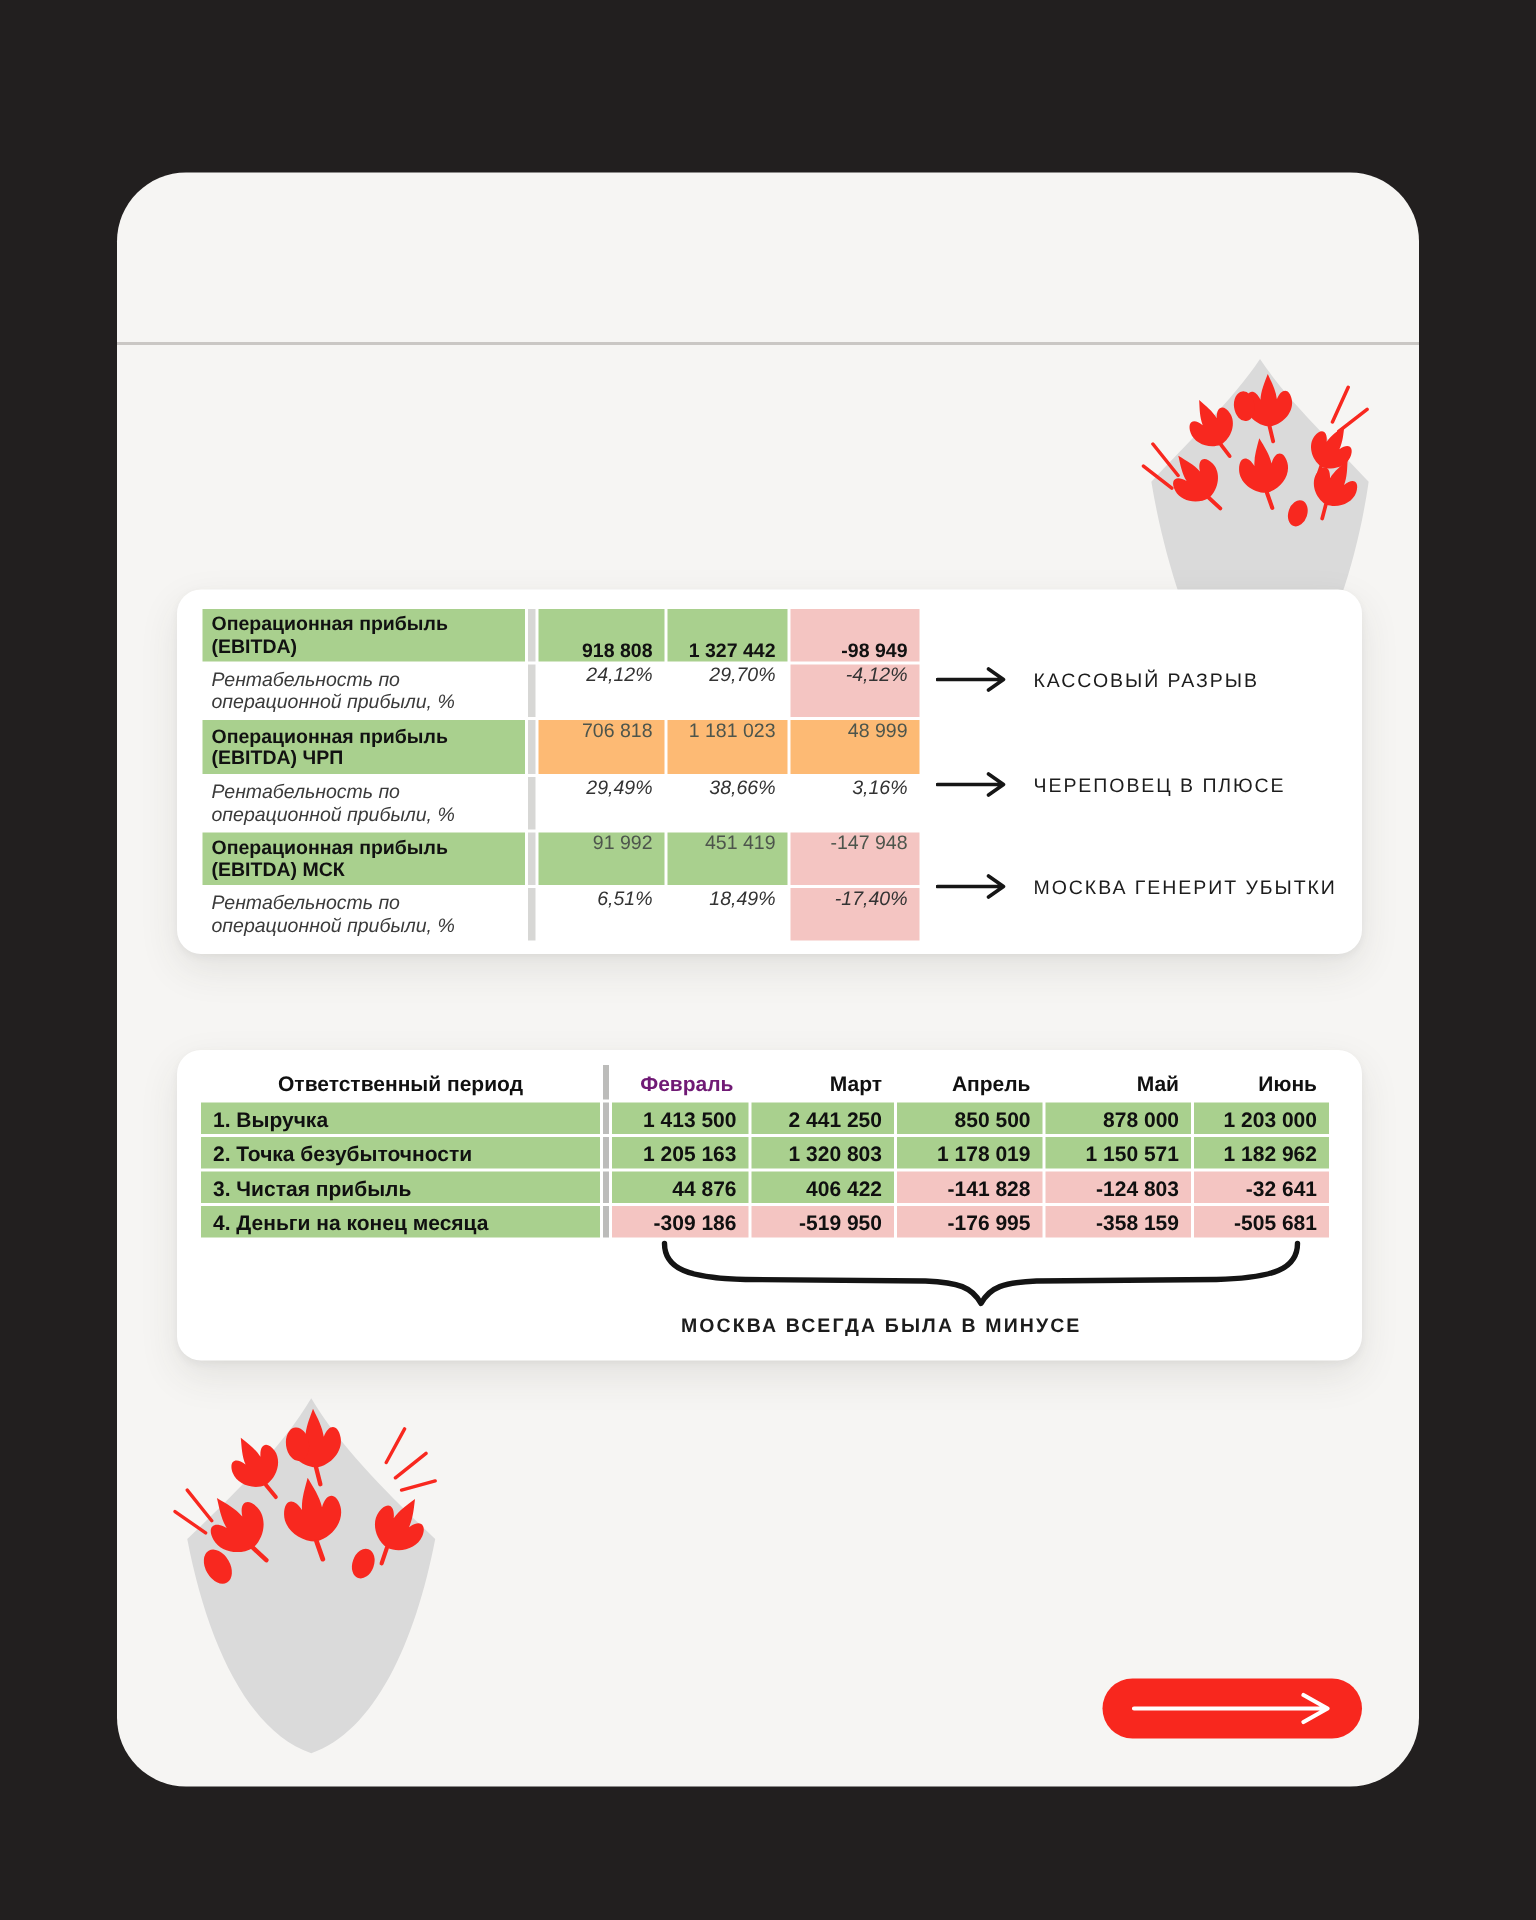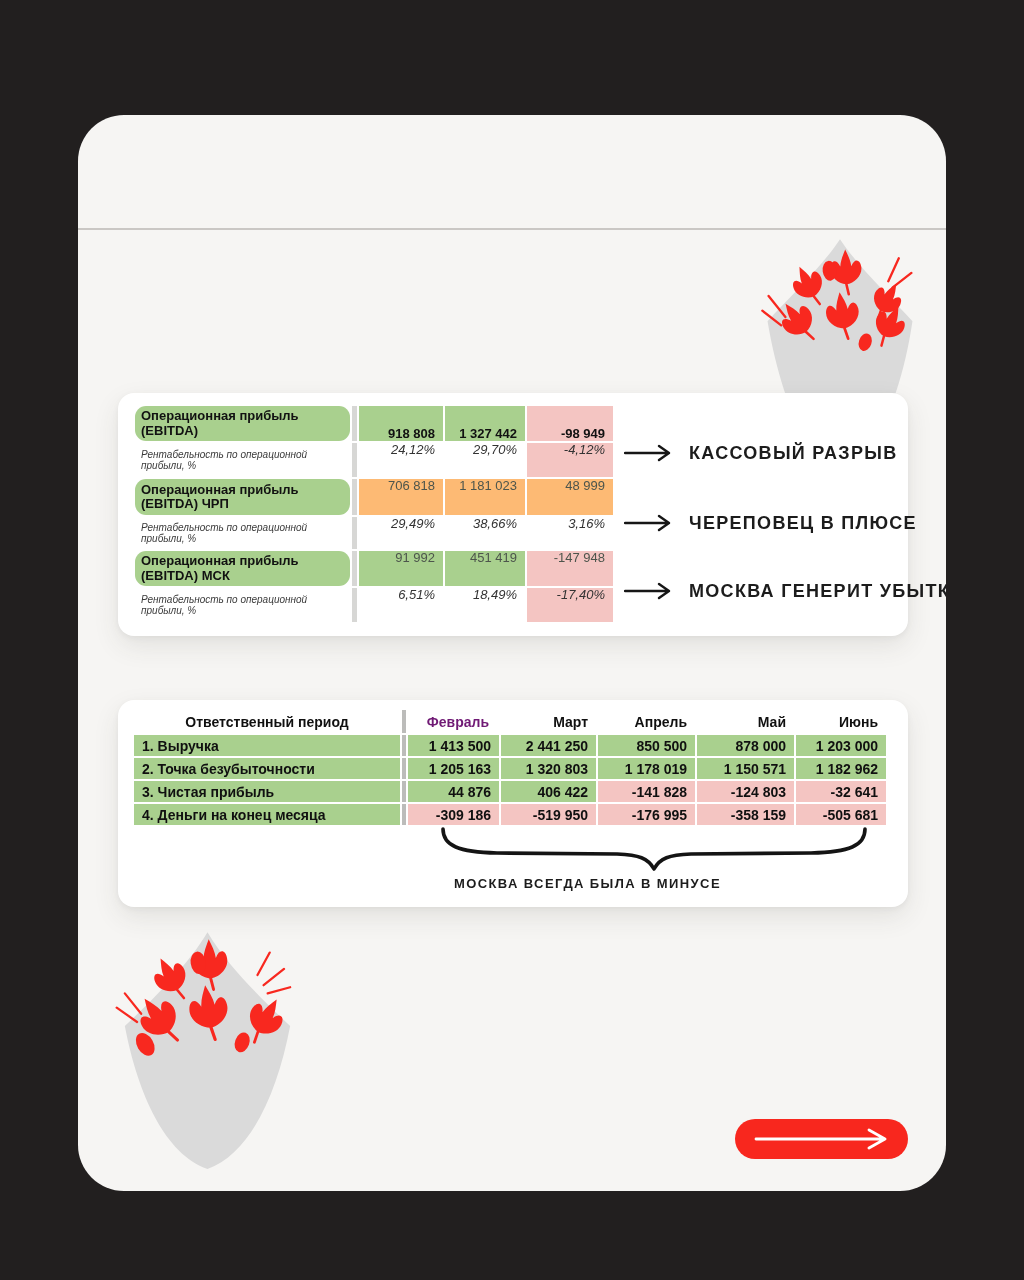--- a/index.html
+++ b/index.html
@@ -27,40 +27,40 @@
   }
   .panel-1 { top:278px; height:243px; }
   .panel-2 { top:585px; height:207px; }
 
   table { border-collapse:separate; border-spacing:2px; }
   td { data:none; }
 
   
   .t1 { position:absolute; left:15px; top:11px; }
   .t1 td { font-size:13px; line-height:1.12; }
-  .t1 .lbl { padding:3px 6px; text-align:left; vertical-align:middle;border-radius:11px; }
+  .t1 .lbl { padding:3px 6px; text-align:left; vertical-align:middle; }
   .t1 .lbl.g { font-weight:700; color:#111; }
-  .t1 .lbl.pct { font-style:italic; color:#3a3a3a; font-size:10px; background:#ffffff; }
+  .t1 .lbl.pct { font-style:italic; color:#3a3a3a; font-size:13px; background:#ffffff; }
   .t1 .num { text-align:right; padding:0 8px; white-space:nowrap; }
   .t1 .b { font-weight:700; color:#111; }
   .t1 .gy { color:#4d554c; }
   .t1 .it { font-style:italic; color:#333; }
   .vb { vertical-align:bottom; }
   .vt { vertical-align:top; }
   .g  { background:#a9d08e; }
   .gl { background:#fdba74; }
   .pk { background:#f4c5c2; }
   .w  { background:#ffffff; }
   .strip1 { background:#d7d7d5; }
   .strip2 { background:#bcbcba; }
 
   .anno { position:absolute; left:506px; display:flex; align-items:center; gap:13px; height:28px; }
   .anno-1 { top:46px; } .anno-2 { top:116px; } .anno-3 { top:184px; }
   .anno-text {
-    font-size:18px; font-weight:700; letter-spacing:1.3px; color:#1c1c1c; white-space:nowrap;
+    font-size:13px; font-weight:400; letter-spacing:1.3px; color:#1c1c1c; white-space:nowrap;
   }
 
   
   .t2 { position:absolute; left:14px; top:8px; }
   .t2 td { font-size:14px; font-weight:700; color:#101010; white-space:nowrap; vertical-align:middle; }
   .t2 .hdr { background:#ffffff; }
   .t2 .hdr-label { text-align:center; }
   .t2 .hdr-feb { color:#701a75; text-align:right; padding-right:10px; }
   .t2 .hdr-m { text-align:right; padding-right:8px; }
   .t2 .lbl2 { text-align:left; padding-left:8px; }

